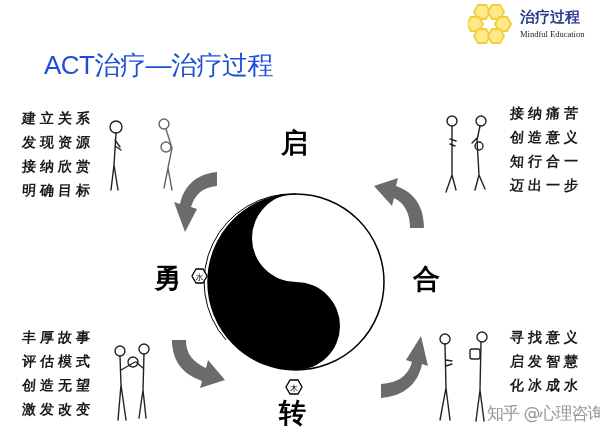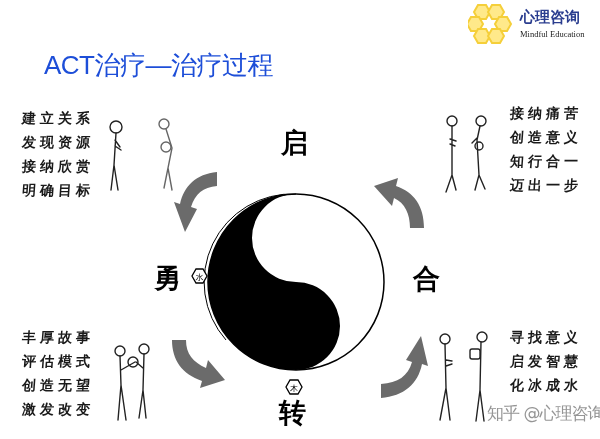--- a/index.html
+++ b/index.html
@@ -35,21 +35,21 @@
   <svg width="52" height="44" viewBox="0 0 52 44">
     <g fill="#ffe98a" stroke="#f5cf3a" stroke-width="2">
       <polygon points="10,3 18,3 22,10 18,17 10,17 6,10"></polygon>
       <polygon points="24,3 32,3 36,10 32,17 24,17 20,10"></polygon>
       <polygon points="3,15 11,15 15,22 11,29 3,29 -1,22"></polygon>
       <polygon points="31,15 39,15 43,22 39,29 31,29 27,22"></polygon>
       <polygon points="10,27 18,27 22,34 18,41 10,41 6,34"></polygon>
       <polygon points="24,27 32,27 36,34 32,41 24,41 20,34"></polygon>
     </g>
   </svg>
-  <div class="logo-cn">心理咨询</div>
+  <div class="logo-cn">治疗过程</div>
   <div class="logo-en">Mindful Education</div>
 </div>
 
 <div class="abs title">ACT治疗—治疗过程</div>
 
 <svg class="abs" style="left:0;top:0" width="600" height="439">
 
   <g>
     <circle cx="296" cy="282" r="88" fill="#ffffff" stroke="#000" stroke-width="1.5"></circle>
     <path d="M296,194 A88,88 0 0 0 296,370 A44,44 0 0 0 296,282 A44,44 0 0 1 296,194 Z" fill="#000"></path>

